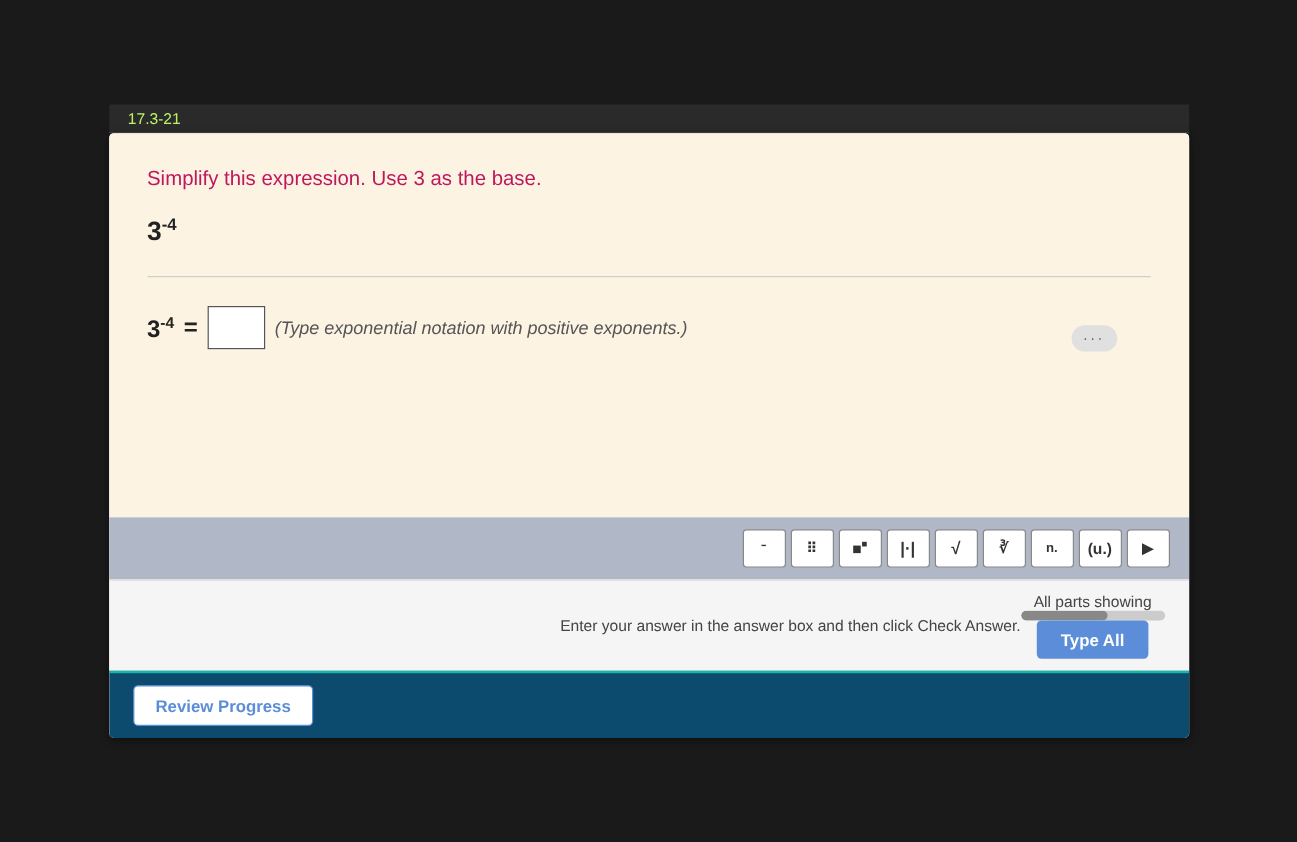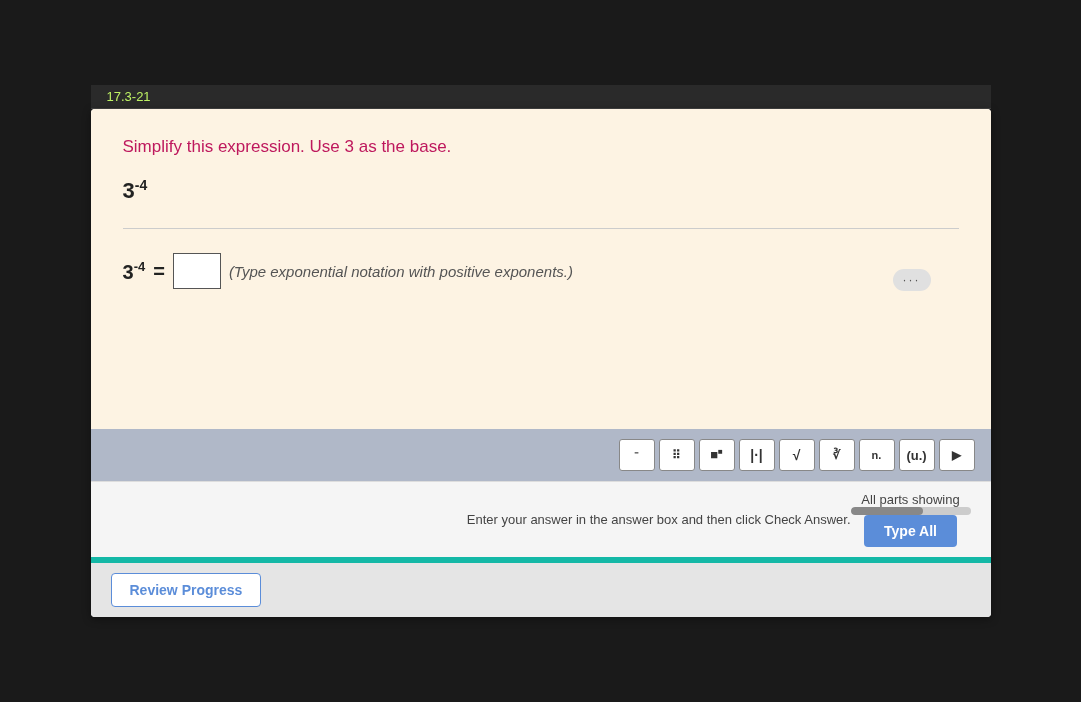--- a/index.html
+++ b/index.html
@@ -181,22 +181,22 @@
       color: #fff;
       border: none;
       border-radius: 4px;
       padding: 8px 20px;
       font-size: 14px;
       cursor: pointer;
       font-weight: bold;
     }
 
     .footer-row {
-      background: #e5e5e5;
-      border-top: 6px solid #14b8a6;
+      background: #0c4a6e;
+      border-top: 2px solid #14b8a6;
       padding: 10px 20px;
       display: flex;
       align-items: center;
     }
 
     .review-progress-btn {
       background: #fff;
       border: 1.5px solid #5b8dd9;
       border-radius: 4px;
       padding: 8px 18px;

